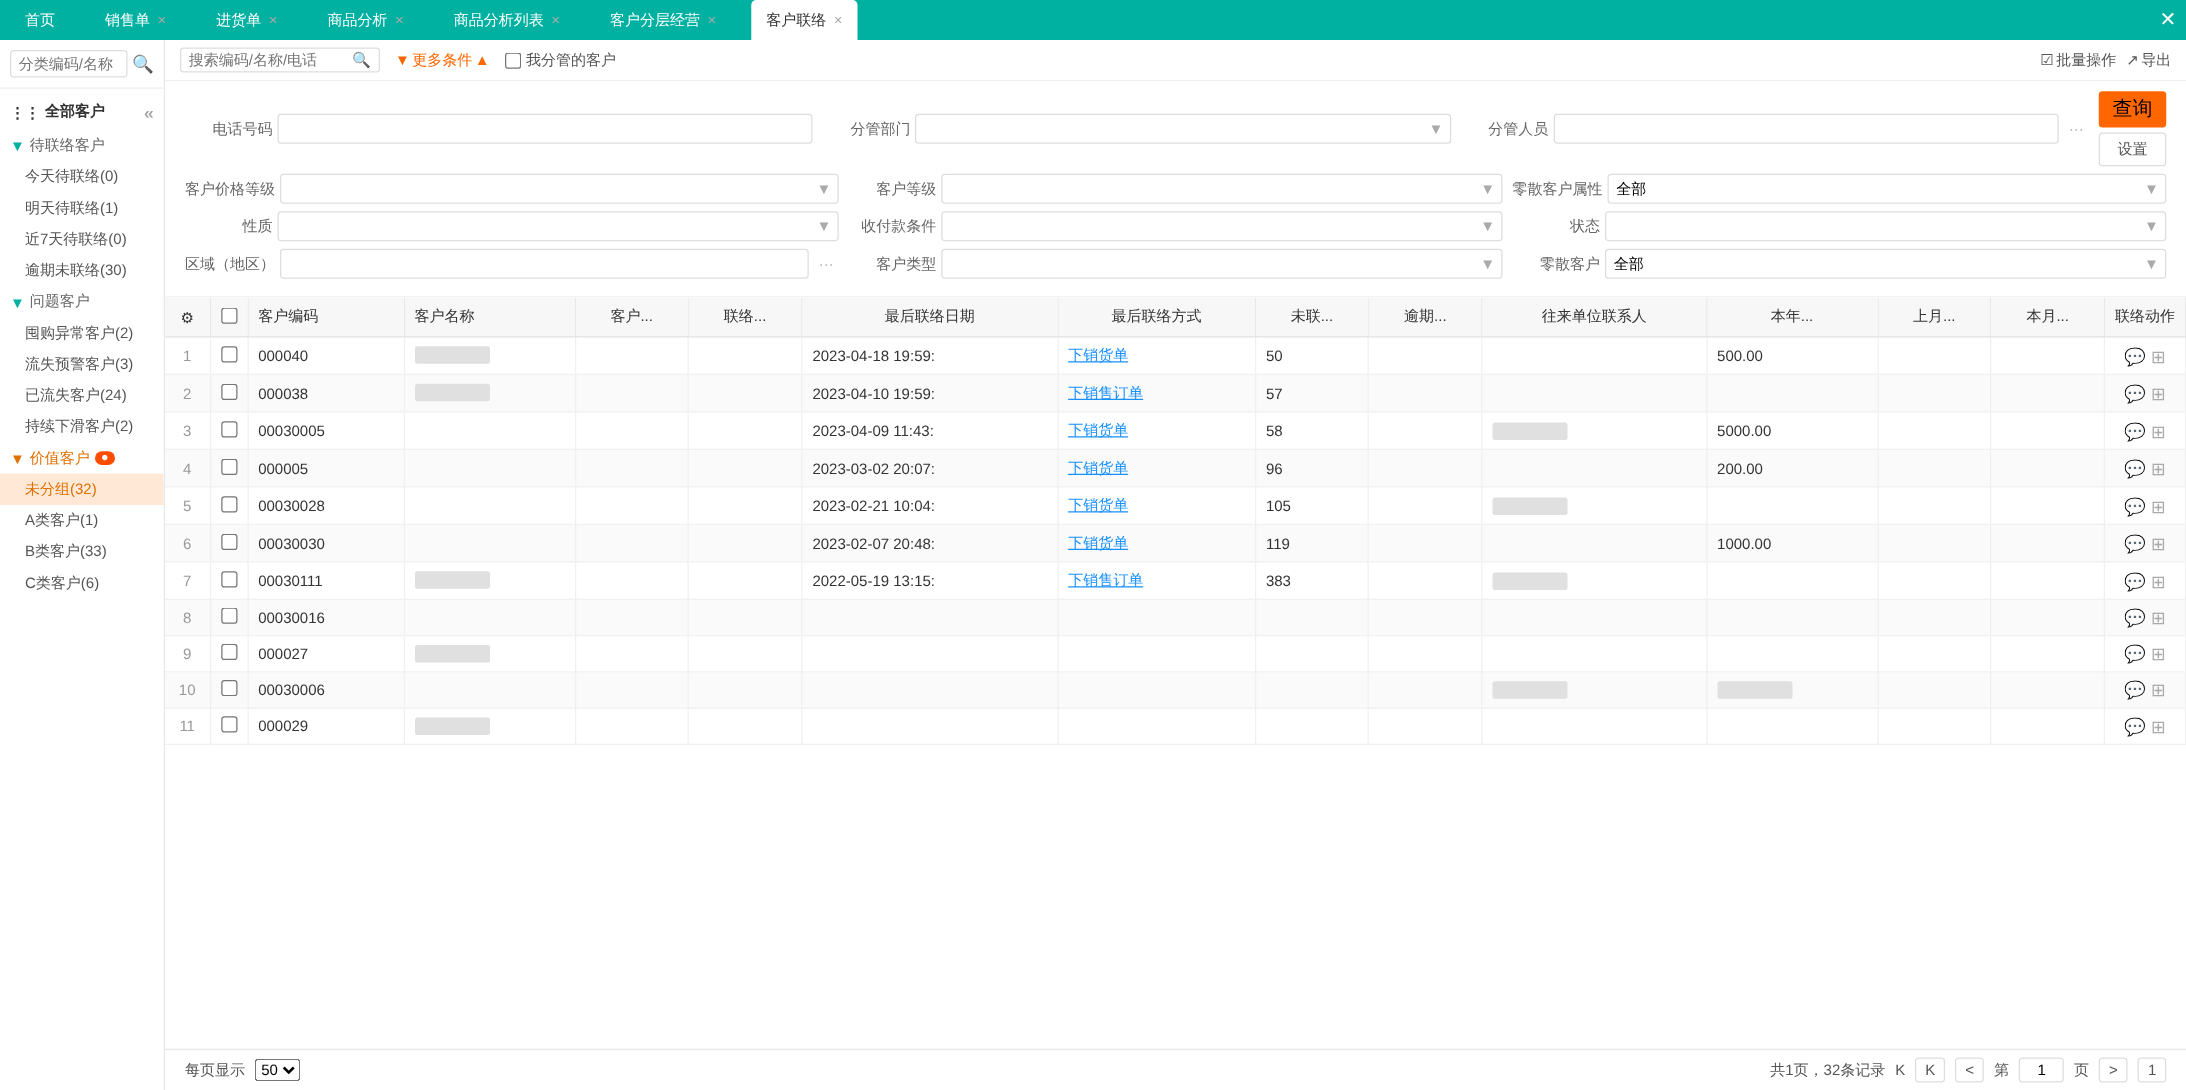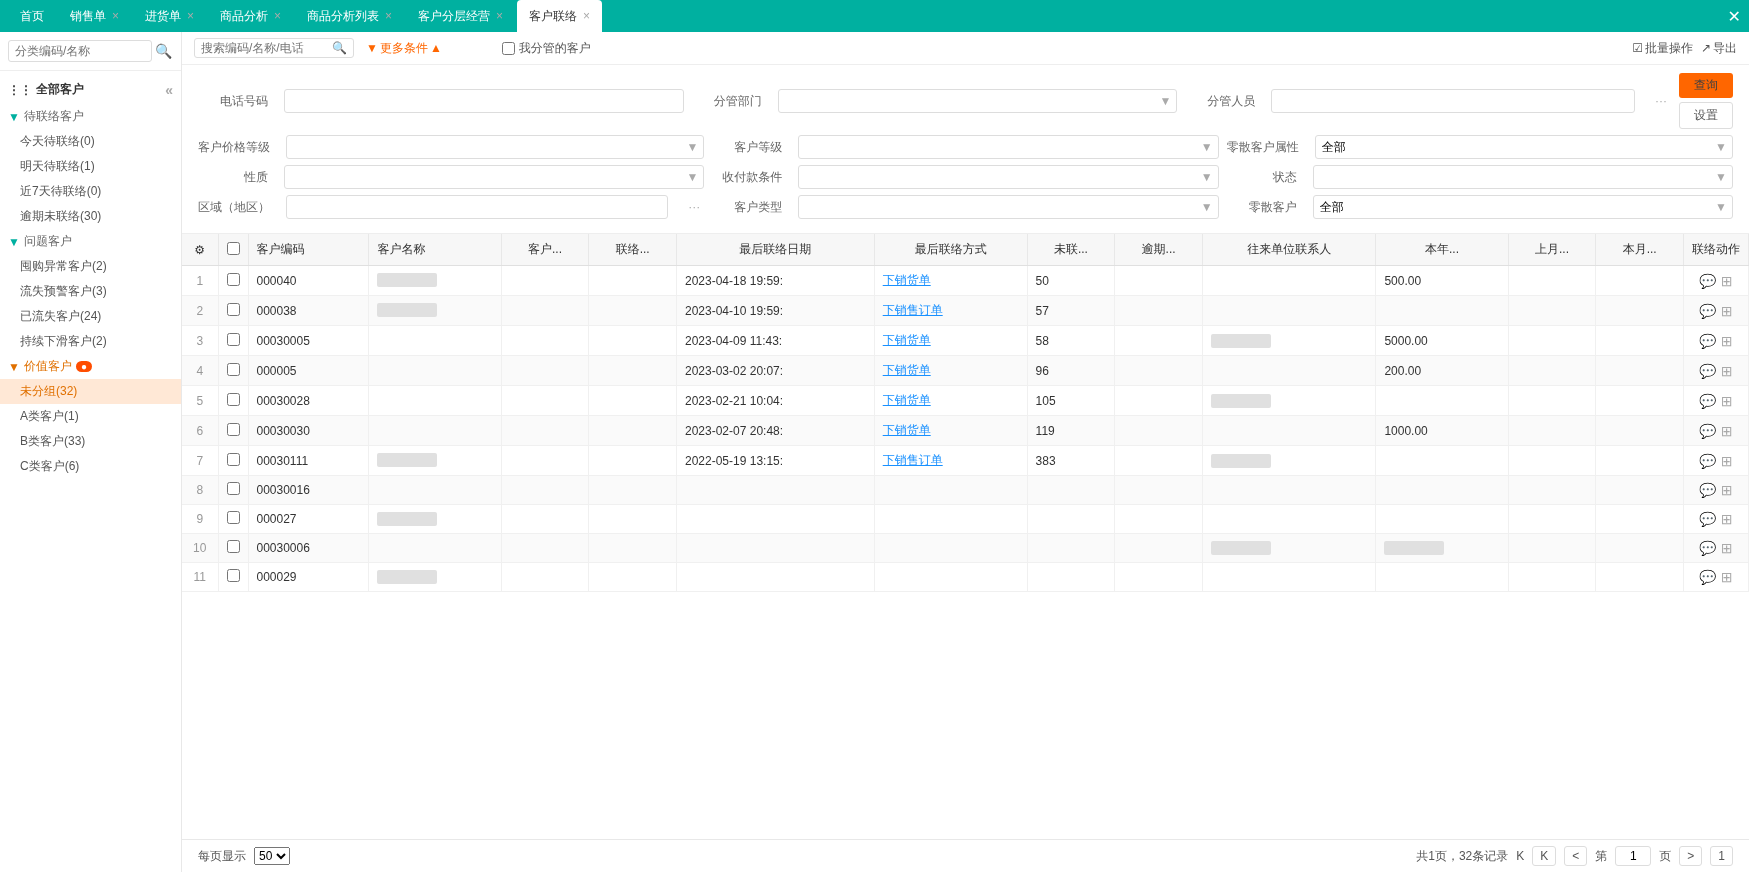--- a/index.html
+++ b/index.html
@@ -5,21 +5,21 @@
     * { box-sizing: border-box; margin: 0; padding: 0; font-family: 'Microsoft YaHei', Arial, sans-serif; font-size: 12px; }
     body { background: #f5f5f5; overflow: hidden; }
 
     
     .top-nav {
       display: flex;
       align-items: center;
       background: #00b0a0;
       height: 32px;
       padding: 0 8px;
-      gap: 2px;
+      gap: 16px;
     }
     .top-nav .nav-item {
       padding: 0 12px;
       height: 32px;
       display: flex;
       align-items: center;
       color: #fff;
       cursor: pointer;
       white-space: nowrap;
       font-size: 13px;
@@ -46,21 +46,21 @@
     }
 
     
     .main-layout {
       display: flex;
       height: calc(100vh - 32px);
     }
 
     
     .sidebar {
-      width: 182px;
+      width: 132px;
       background: #fff;
       border-right: 1px solid #e8e8e8;
       display: flex;
       flex-direction: column;
       overflow-y: auto;
       flex-shrink: 0;
     }
     .sidebar-search {
       display: flex;
       align-items: center;
@@ -155,21 +155,20 @@
       cursor: pointer;
       display: flex;
       align-items: center;
       gap: 2px;
     }
     .filter-my {
       display: flex;
       align-items: center;
       gap: 4px;
       color: #555;
-      margin-left: 48px;
     }
     .filter-right {
       margin-left: auto;
       display: flex;
       gap: 8px;
     }
     .filter-right .btn-link {
       color: #555;
       cursor: pointer;
       display: flex;
@@ -186,21 +185,21 @@
     .filter-row {
       display: flex;
       align-items: center;
       gap: 8px;
       margin-bottom: 6px;
     }
     .filter-field {
       display: flex;
       align-items: center;
       flex: 1;
-      gap: 16px;
+      gap: 4px;
     }
     .filter-label {
       color: #666;
       white-space: nowrap;
       min-width: 70px;
       text-align: right;
       font-size: 12px;
     }
     .filter-input {
       border: 1px solid #ddd;
@@ -236,26 +235,26 @@
       color: #aaa;
       pointer-events: none;
     }
     .filter-actions {
       display: flex;
       flex-direction: column;
       gap: 4px;
     }
     .btn-query {
       background: #ff6600;
-      color: #404040;
+      color: #000000;
       border: none;
       border-radius: 3px;
       padding: 4px 8px;
       cursor: pointer;
-      font-size: 12px;
+      font-size: 16px;
     }
     .btn-reset {
       background: #fff;
       color: #555;
       border: 1px solid #ddd;
       border-radius: 3px;
       padding: 4px 14px;
       cursor: pointer;
       font-size: 12px;
     }

